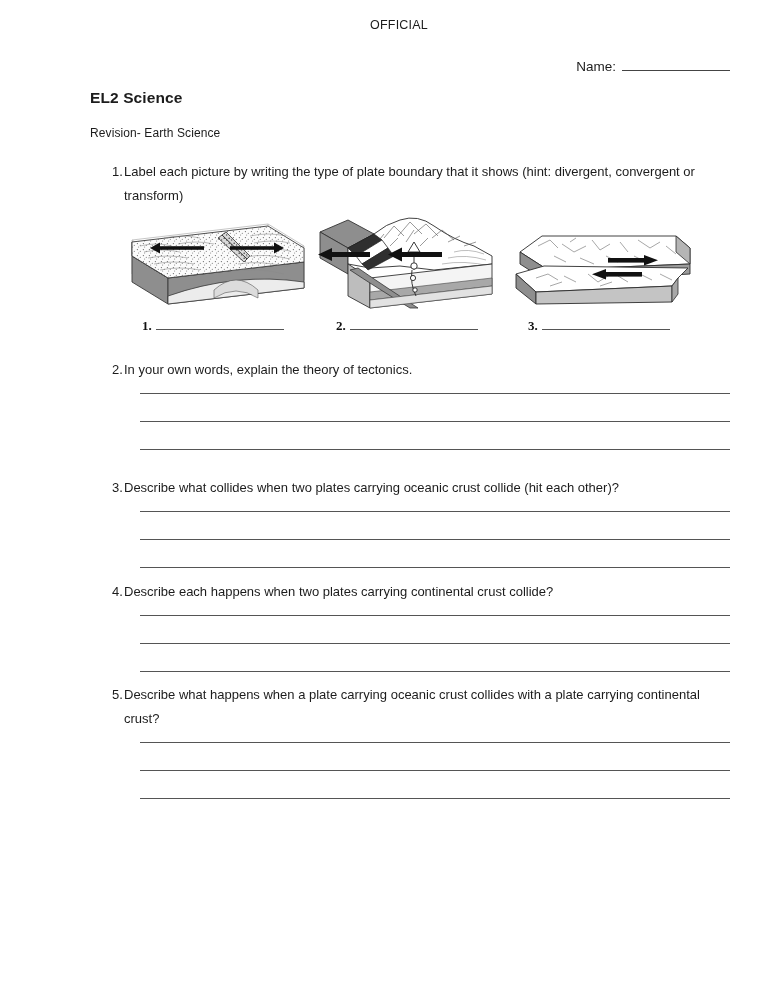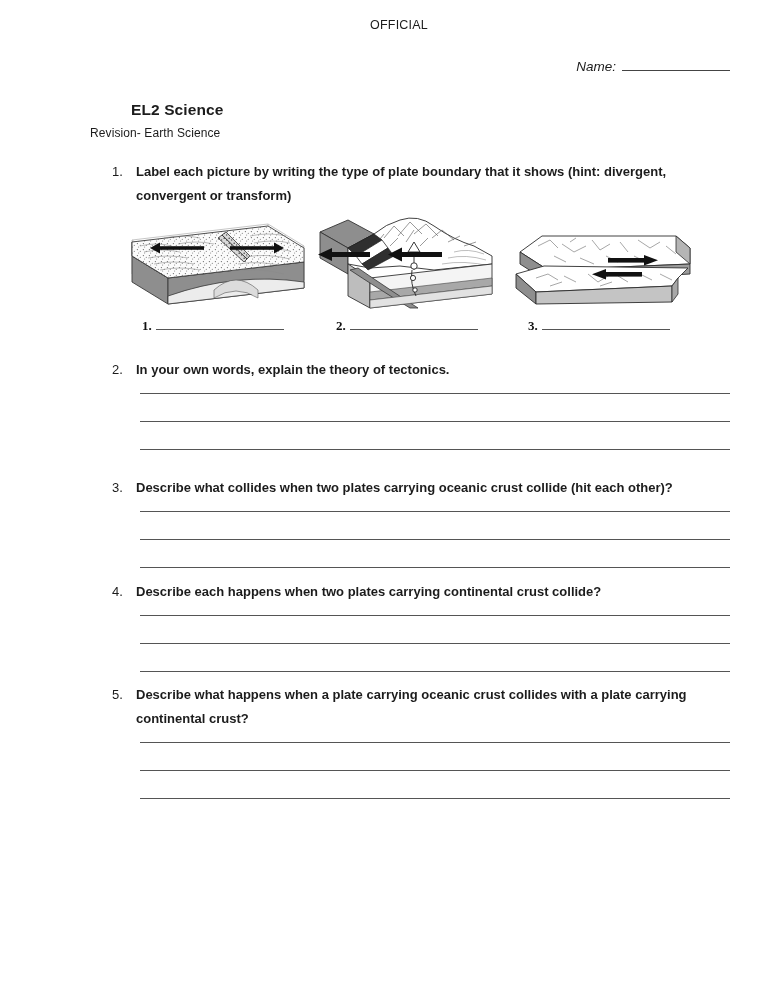--- a/index.html
+++ b/index.html
@@ -30,38 +30,36 @@
 
   .name-row {
     position: absolute;
     top: 59px;
     right: 38px;
     font-size: 13.5px;
     color: #1c1c1c;
     display: flex;
     align-items: baseline;
     gap: 6px;
-    font-style: italic;
   }
   .name-blank {
     display: inline-block;
     width: 108px;
     border-bottom: 1.4px solid #444;
     height: 11px;
   }
 
   
   .doc-title {
     position: absolute;
     left: 90px;
-    top: 101px;
+    top: 89px;
     font-size: 15.5px;
     font-weight: bold;
     letter-spacing: 0.1px;
-    margin-left: 41px;
   }
   .doc-subtitle {
     position: absolute;
     left: 90px;
     top: 126px;
     font-size: 12px;
     font-weight: normal;
     letter-spacing: 0.1px;
   }
 
@@ -75,22 +73,21 @@
   }
   .q .num {
     position: absolute;
     left: 0;
     top: 0;
     width: 24px;
     text-align: left;
   }
   .q .qtext {
     display: block;
-    margin-left: 24px;
-    font-weight: bold;
+    margin-left: 12px;
   }
 
   
   .lines {
     position: absolute;
     left: 140px;
     width: 590px;
   }
   .lines .ln {
     height: 0;

